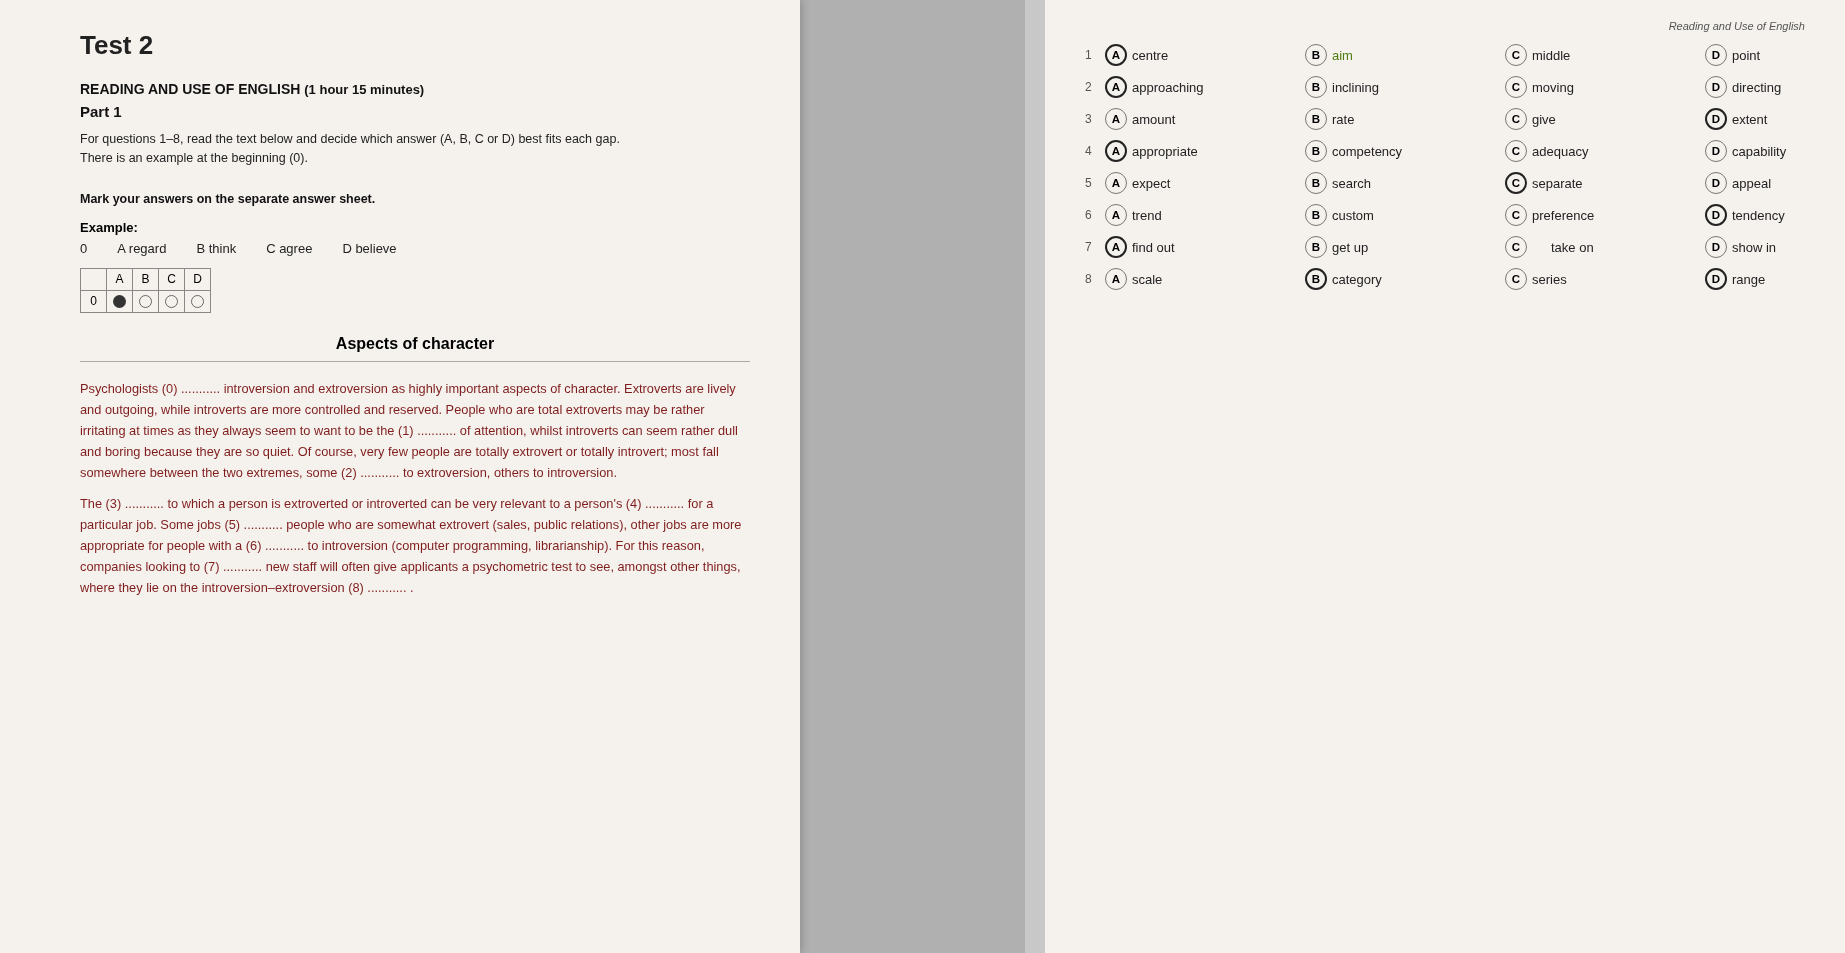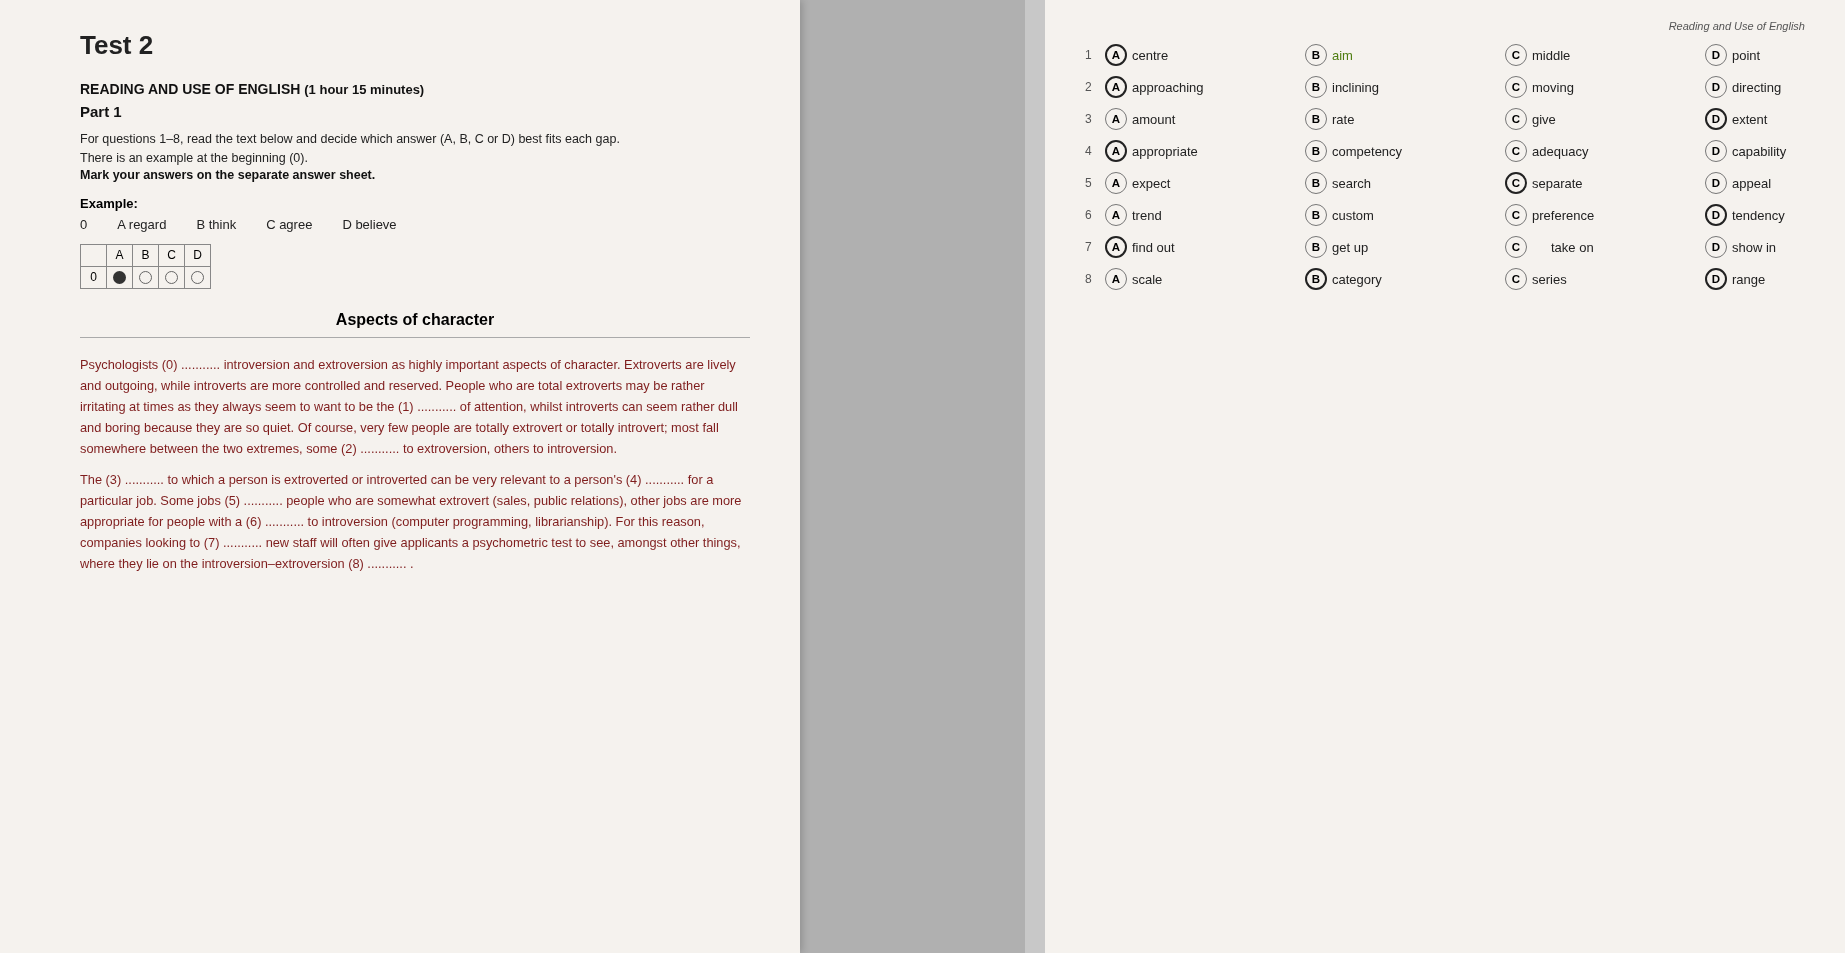--- a/index.html
+++ b/index.html
@@ -43,21 +43,21 @@
     }
     .part-label {
       font-size: 15px;
       font-weight: bold;
       margin-bottom: 10px;
       color: #111;
     }
     .instructions {
       font-size: 12.5px;
       color: #222;
-      margin-bottom: 0;
+      margin-bottom: 24px;
       line-height: 1.5;
     }
     .mark-note {
       font-size: 12.5px;
       font-weight: bold;
       color: #111;
       margin-bottom: 14px;
     }
     .example-label {
       font-size: 13px;

